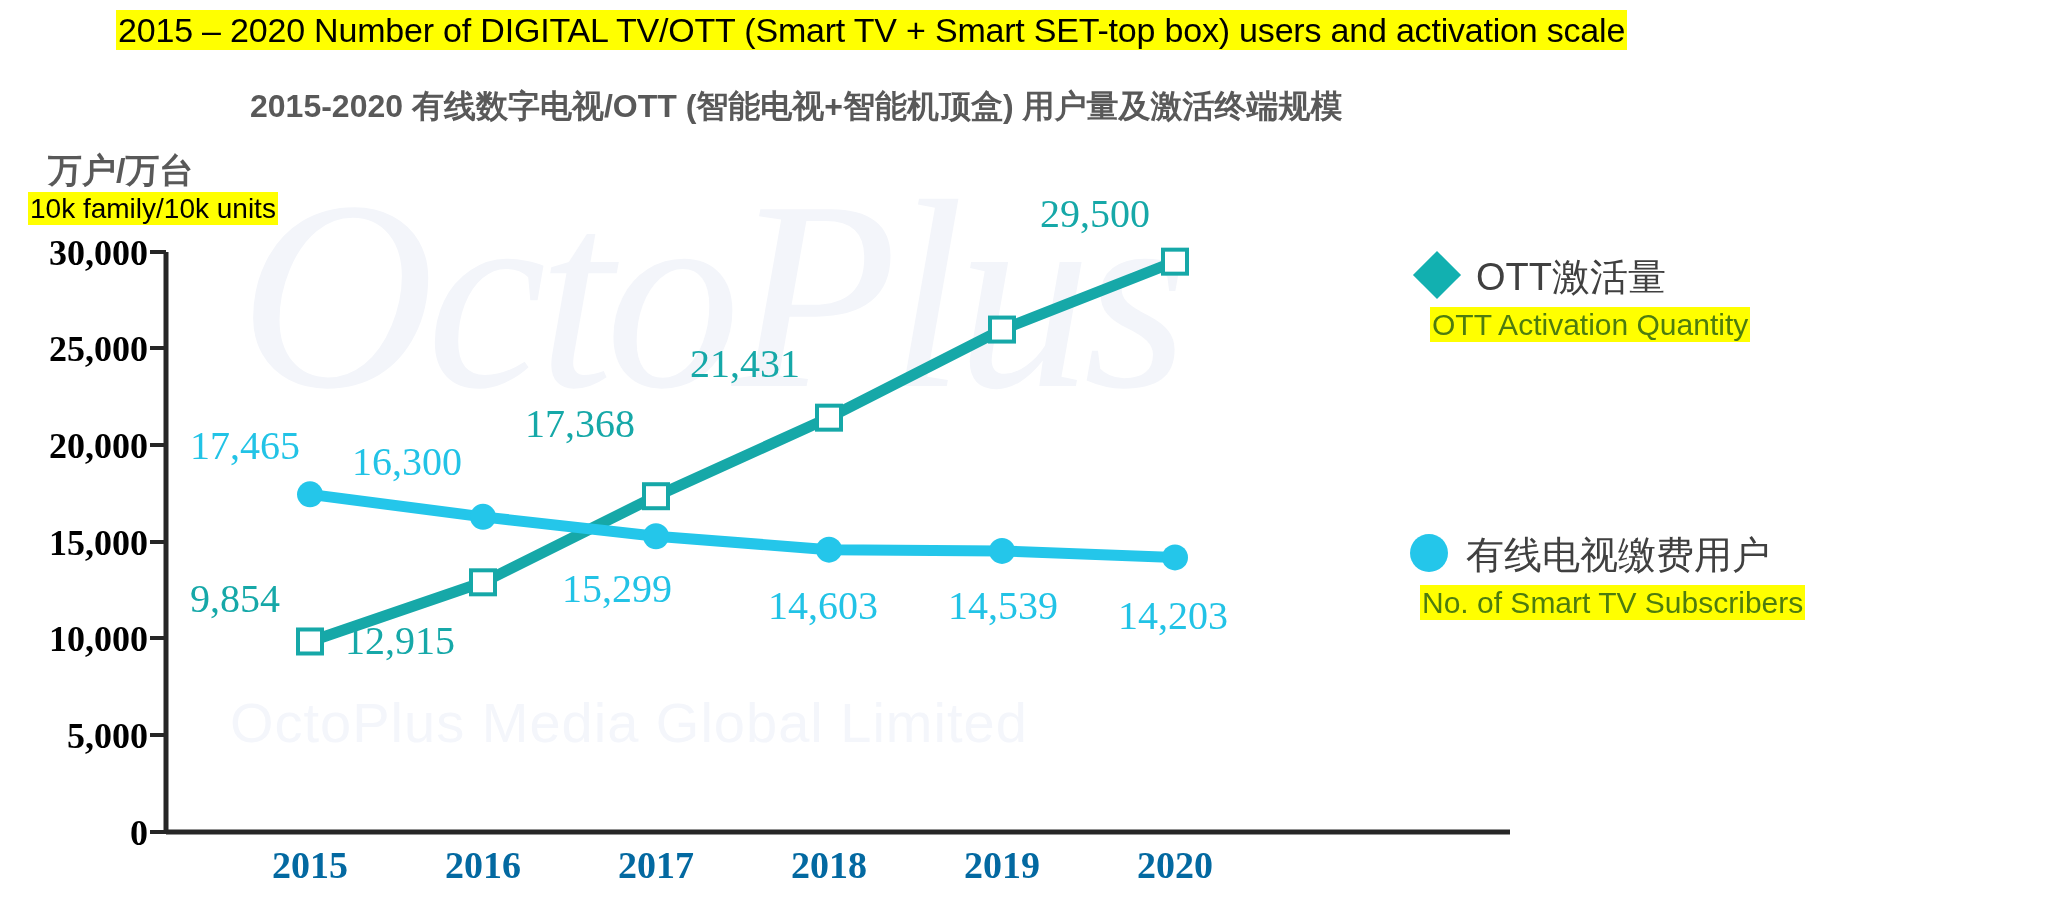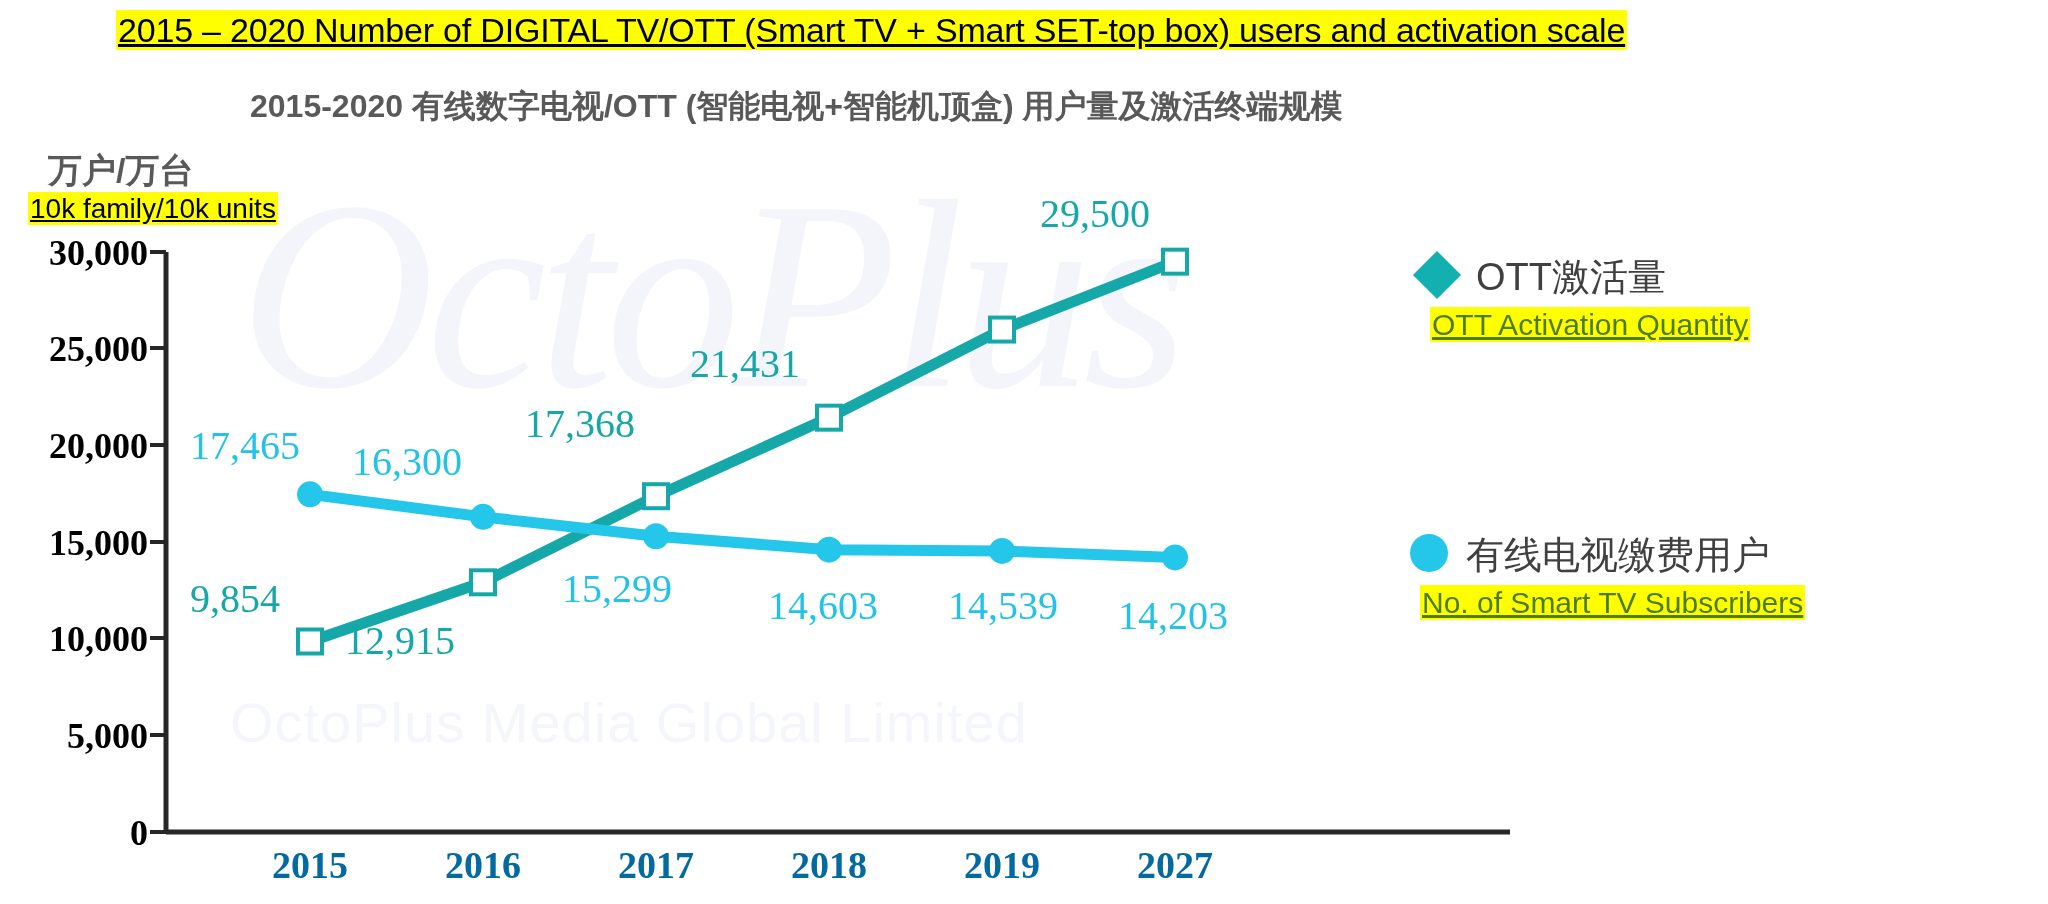--- a/index.html
+++ b/index.html
@@ -27,21 +27,20 @@
     font-family: "Liberation Sans", sans-serif;
     font-size: 34px;
     line-height: 44px;
     color: #000000;
     letter-spacing: -0.2px;
   }
   .hl {
     background: #ffff00;
     padding: 1px 2px;
     box-decoration-break: clone;
-    text-decoration: underline;
     -webkit-box-decoration-break: clone;
   }
   .title-cn {
     position: absolute;
     left: 250px;
     top: 85px;
     font-family: Liberation Sans, sans-serif;
     font-size: 32px;
     font-weight: bold;
     color: #595959;
@@ -250,21 +249,21 @@
     <div class="ytick" style="top:715px">5,000</div>
     <div class="ytick" style="top:812px">0</div>
   </div>
 
   <div class="xtick" style="left:210px">2015</div>
 
   <div class="xtick" style="left:383px">2016</div>
   <div class="xtick" style="left:556px">2017</div>
   <div class="xtick" style="left:729px">2018</div>
   <div class="xtick" style="left:902px">2019</div>
-  <div class="xtick" style="left:1075px">2027</div>
+  <div class="xtick" style="left:1075px">2020</div>
 
   <div class="dlabel ott" style="left:190px; top:575px">9,854</div>
   <div class="dlabel ott" style="left:345px; top:617px">12,915</div>
   <div class="dlabel ott" style="left:525px; top:400px">17,368</div>
   <div class="dlabel ott" style="left:690px; top:340px">21,431</div>
   <div class="dlabel ott" style="left:1040px; top:190px">29,500</div>
 
   <div class="dlabel cable" style="left:190px; top:422px">17,465</div>
   <div class="dlabel cable" style="left:352px; top:438px">16,300</div>
   <div class="dlabel cable" style="left:562px; top:565px">15,299</div>

